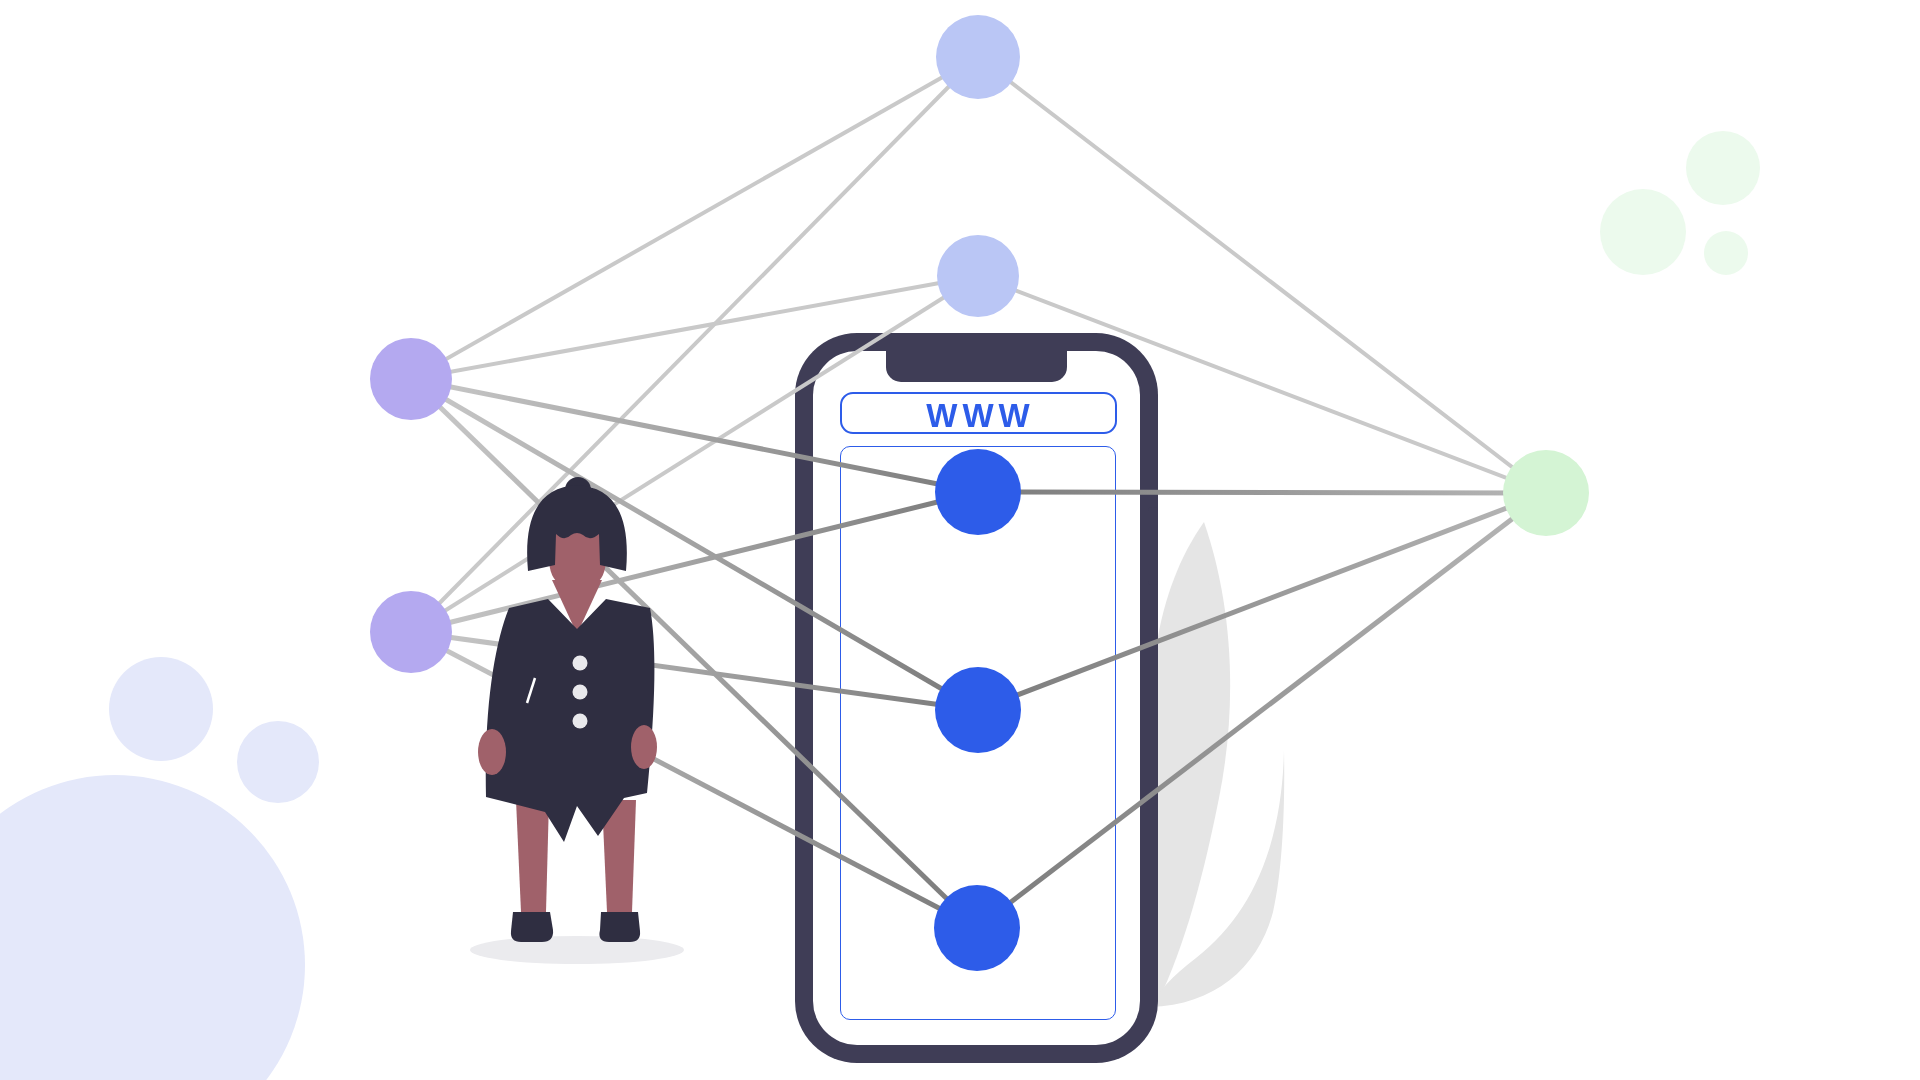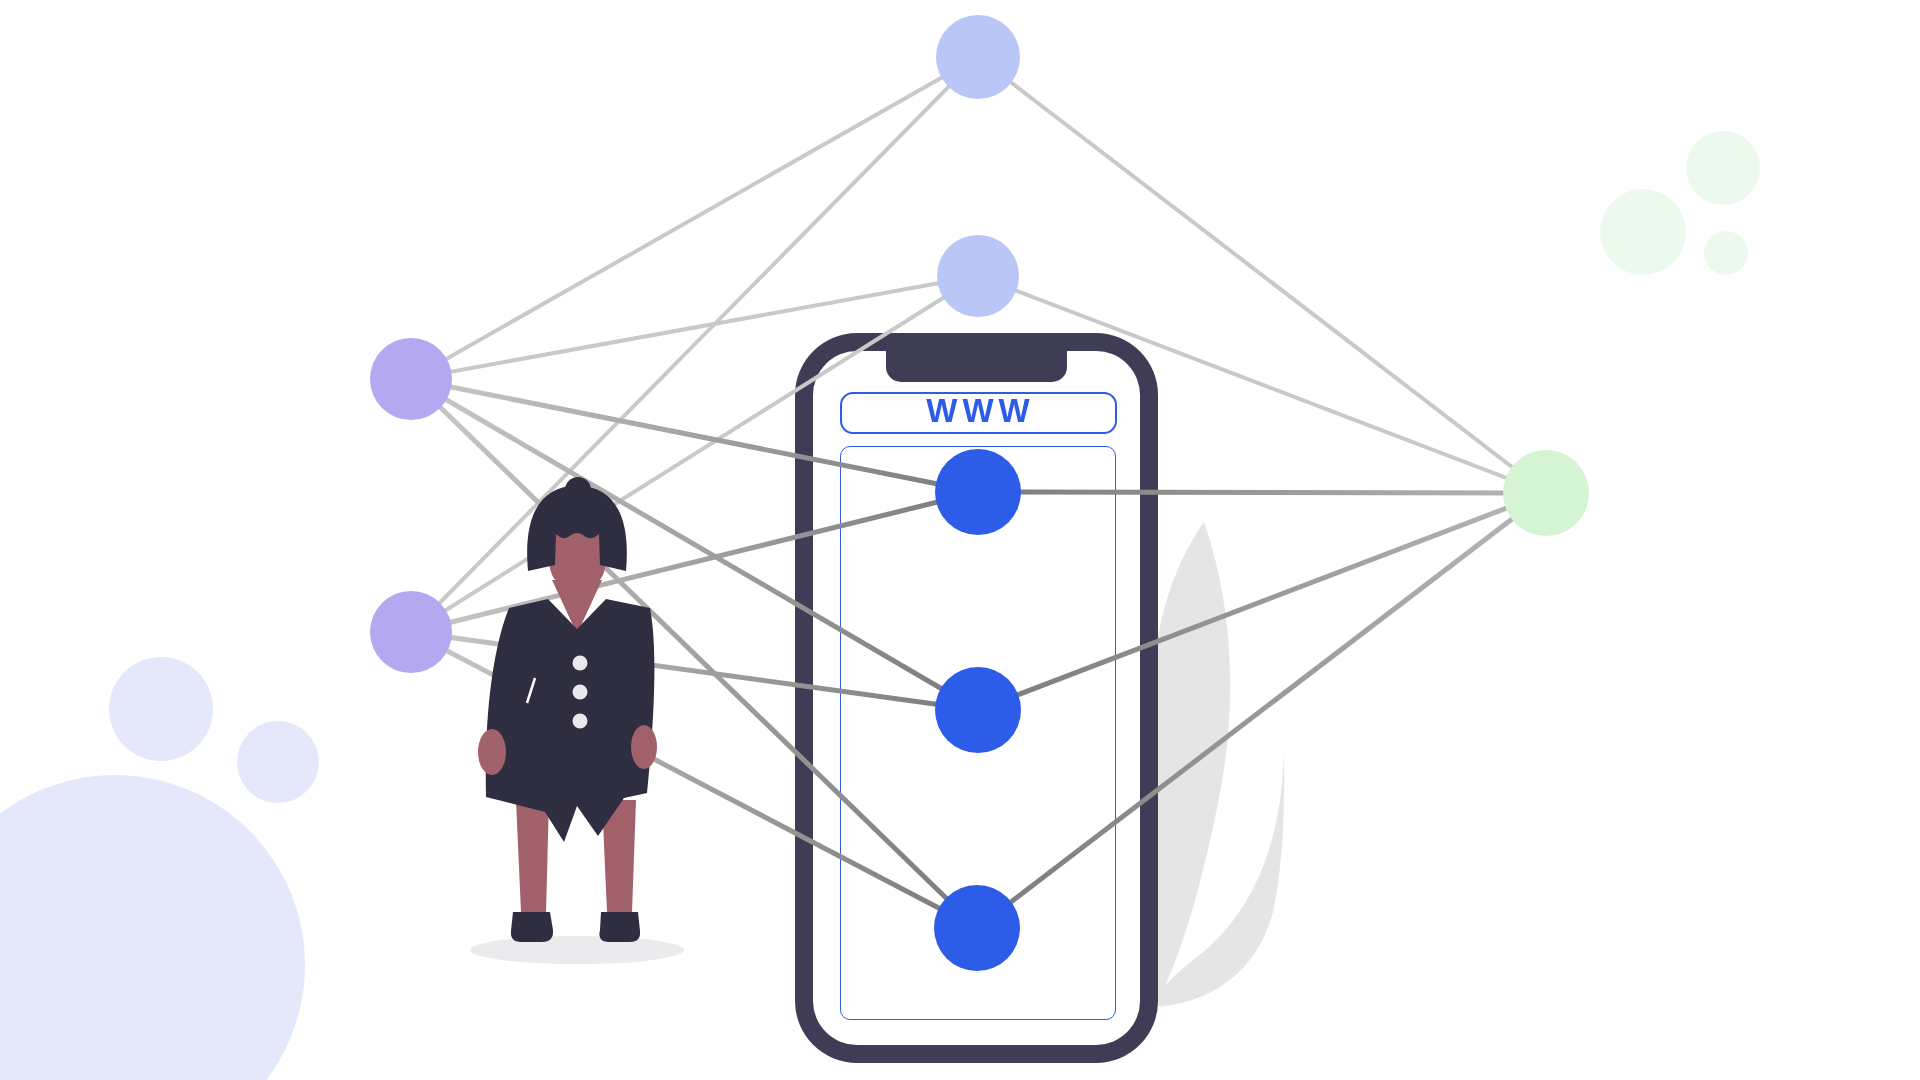--- a/index.html
+++ b/index.html
@@ -20,21 +20,21 @@
   .phone{position:absolute;left:795px;top:333px;width:363px;height:730px;
          background:var(--phone-frame);border-radius:62px;z-index:3;}
   .phone .side-button{position:absolute;left:353px;top:174px;width:10px;height:78px;
          background:var(--phone-frame);border-radius:4px;}
   .phone .screen{position:absolute;left:18px;top:18px;width:327px;height:694px;
          background:#fff;border-radius:44px;overflow:hidden;}
   .phone .notch{position:absolute;left:73px;top:0;width:181px;height:31px;
          background:var(--phone-frame);border-radius:0 0 15px 15px;}
   .phone .addressbar{position:absolute;left:27px;top:41px;width:277px;height:42px;
          border:2px solid var(--accent-blue);border-radius:13px;box-sizing:border-box;
-         display:flex;align-items:flex-start;justify-content:center;}
+         display:flex;align-items:flex-end;justify-content:center;}
   .phone .addressbar span{color:var(--accent-blue);font-weight:700;font-size:33px;
          letter-spacing:5px;line-height:1;transform:translateX(2px);}
   .phone .content-frame{position:absolute;left:27px;top:95px;width:276px;height:574px;
          border:1.5px solid var(--accent-blue);border-radius:10px;box-sizing:border-box;}
 
   #leaf-svg{z-index:1;}
   #net-svg{z-index:4;}
   #woman-svg{z-index:5;}
   .deco{z-index:0;}
 </style>

